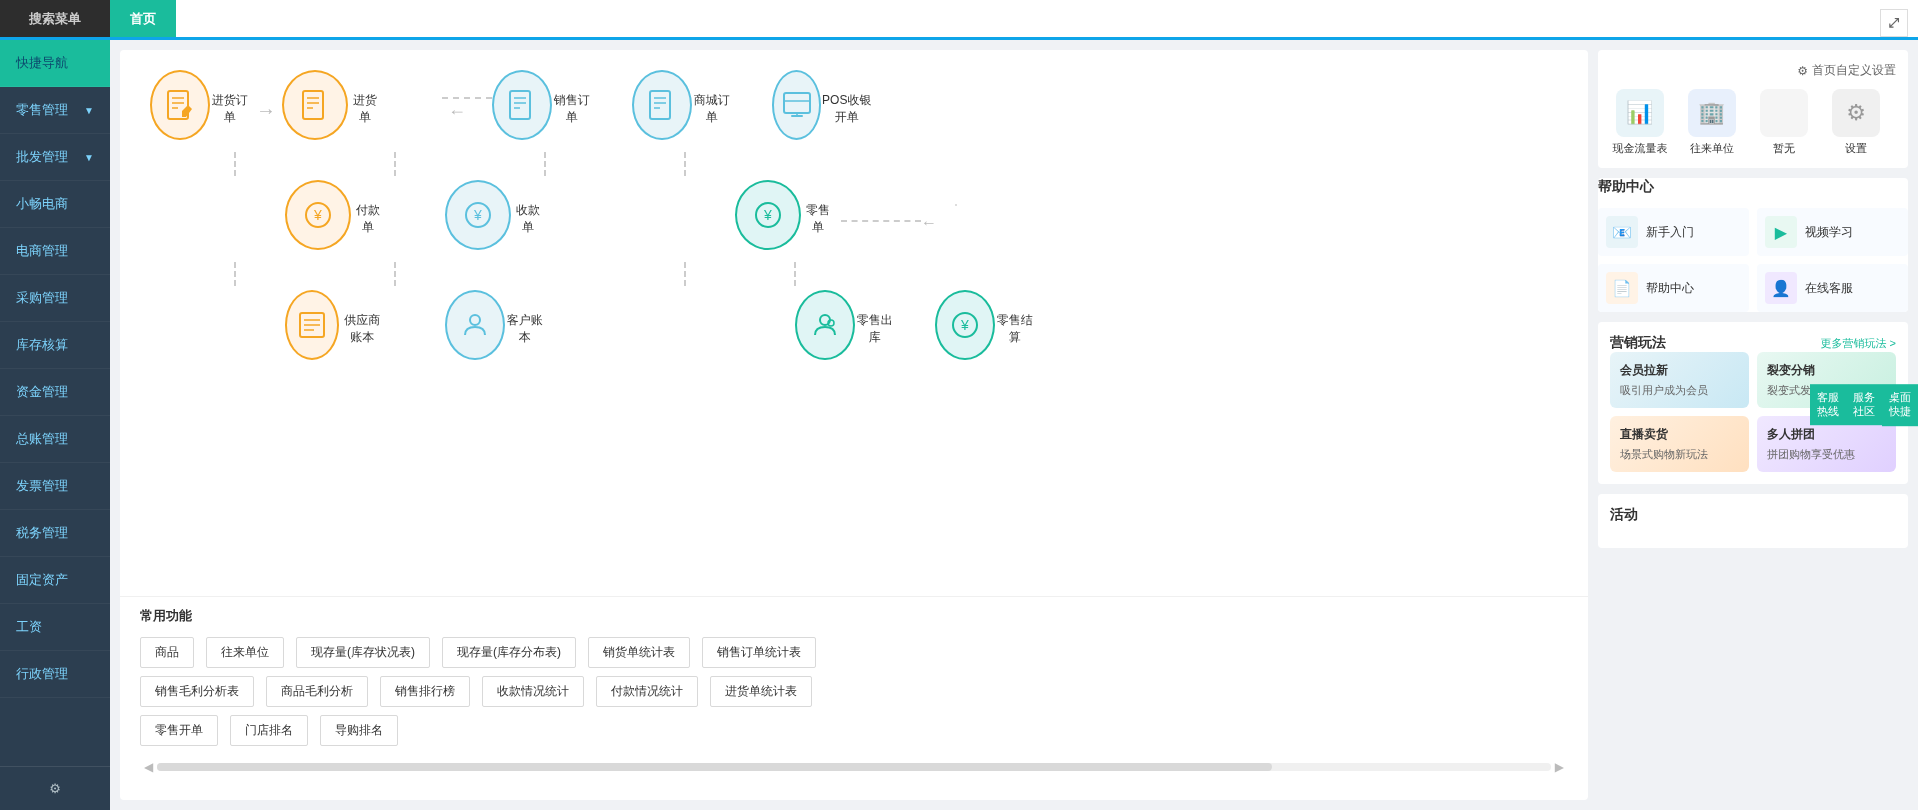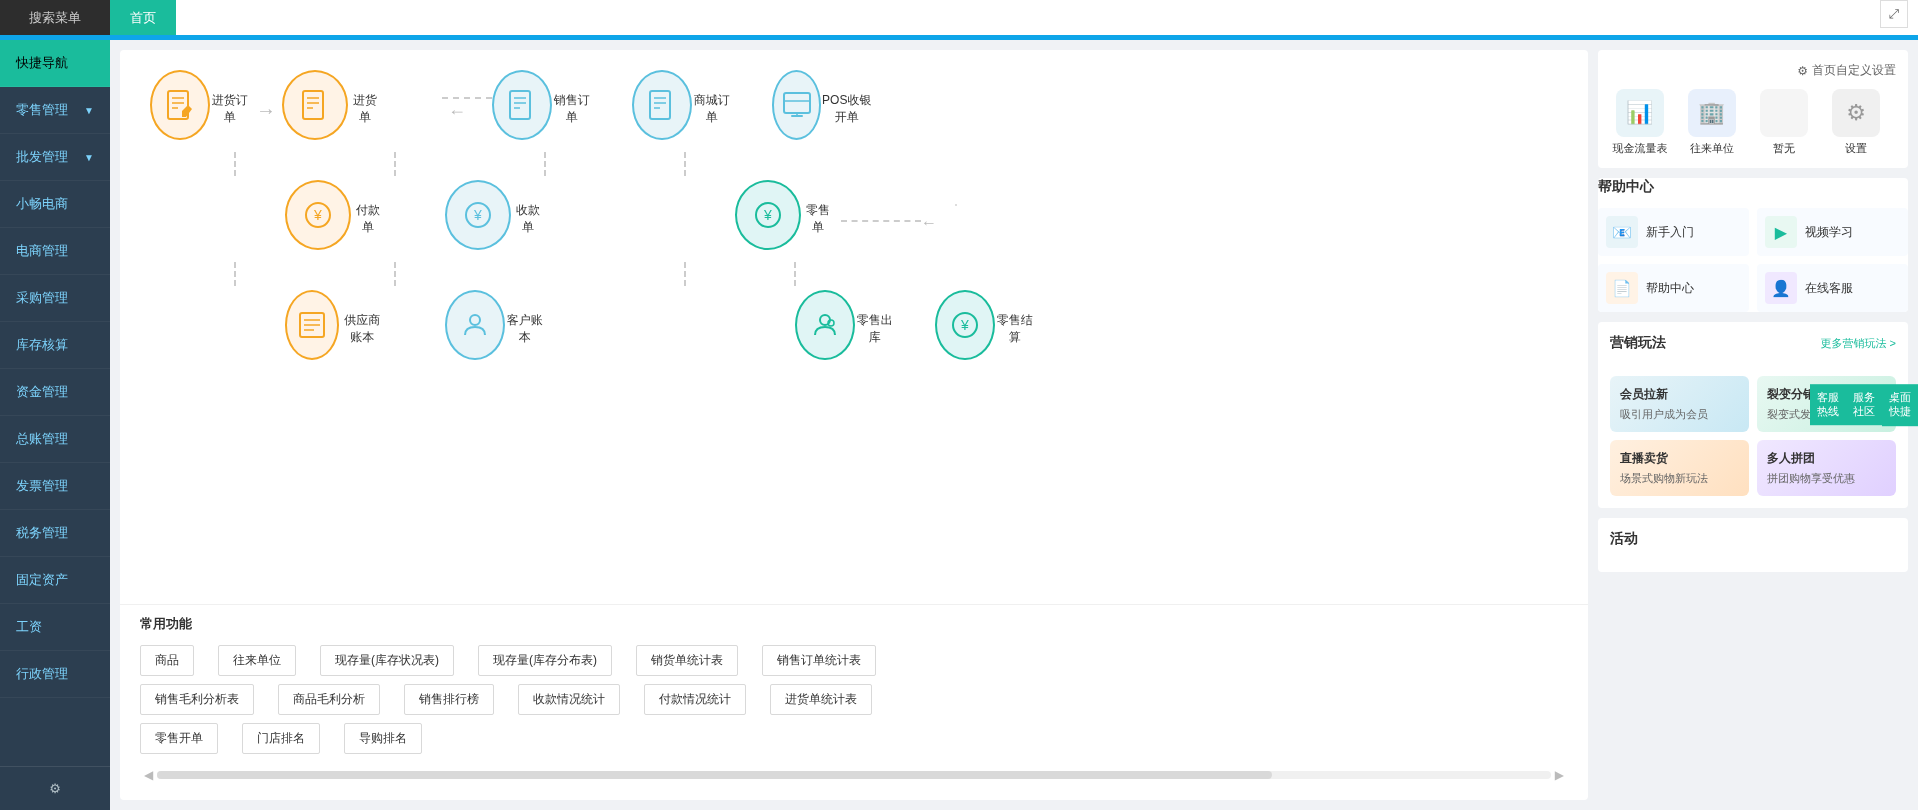--- a/index.html
+++ b/index.html
@@ -1,51 +1,51 @@
 <!DOCTYPE html>
 <html><head>
   <meta charset="utf-8">
   <style>
     * { box-sizing: border-box; margin: 0; padding: 0; }
     body { font-family: 'Microsoft YaHei', Arial, sans-serif; font-size: 13px; background: #f0f2f5; display: flex; flex-direction: column; height: 810px; overflow: hidden; }
 
     
-    .top-bar { display: flex; align-items: flex-start; height: 40px; background: #fff; border-bottom: 5px solid #0ea5e9; flex-shrink: 0; }
+    .top-bar { display: flex; align-items: flex-end; height: 40px; background: #fff; border-bottom: 3px solid #0ea5e9; flex-shrink: 0; font-weight: bold; }
     .search-menu { width: 110px; height: 100%; background: #2d2d2d; display: flex; align-items: center; justify-content: center; color: #ccc; font-size: 13px; cursor: pointer; flex-shrink: 0; }
     .tab-home { height: 100%; padding: 0 20px; background: #1abc9c; color: #fff; display: flex; align-items: center; font-size: 13px; cursor: pointer; }
     .top-bar-right { margin-left: auto; padding-right: 10px; display: flex; align-items: center; }
     .fullscreen-btn { width: 28px; height: 28px; display: flex; align-items: center; justify-content: center; cursor: pointer; color: #666; border: 1px solid #ddd; }
 
     
     .main-layout { display: flex; flex: 1; overflow: hidden; }
 
     
     .sidebar { width: 110px; background: #2c3e50; flex-shrink: 0; display: flex; flex-direction: column; overflow-y: auto; }
     .sidebar-item { display: flex; align-items: center; justify-content: space-between; padding: 14px 16px; color: #7dd3fc; font-size: 13px; cursor: pointer; border-bottom: 1px solid rgba(255,255,255,0.05); }
-    .sidebar-item.active { background: #1abc9c; color: #000000; }
+    .sidebar-item.active { background: #1abc9c; color: #0c4a6e; }
     .sidebar-item .arrow { font-size: 10px; }
     .sidebar-footer { padding: 14px 16px; display: flex; align-items: center; justify-content: center; color: #b0bec5; cursor: pointer; border-top: 1px solid rgba(255,255,255,0.1); }
 
     
     .content-area { flex: 1; overflow: auto; display: flex; }
 
     
     .main-panel { flex: 1; background: #fff; margin: 10px 10px 10px 10px; border-radius: 4px; overflow: hidden; display: flex; flex-direction: column; min-width: 0; }
     .flow-section { padding: 20px 30px; flex: 1; overflow: auto; }
     .flow-node { display: flex; flex-direction: row; align-items: center; width: 100px; flex-shrink: 0; }
     .flow-circle { width: 70px; height: 70px; border-radius: 50%; display: flex; align-items: center; justify-content: center; font-size: 22px; margin-bottom: 8px; }
     .flow-circle.orange { background: #fff3e6; border: 2px solid #f5a623; color: #f5a623; }
     .flow-circle.blue { background: #e8f4f8; border: 2px solid #5bc0de; color: #5bc0de; }
     .flow-circle.teal { background: #e0f5f5; border: 2px solid #1abc9c; color: #1abc9c; }
     .flow-label { font-size: 12px; color: #333; text-align: center; }
 
     
-    .common-section { padding: 10px 20px 12px; border-top: 1px solid #f0f0f0; }
+    .common-section { padding: 10px 20px 20px; border-top: 1px solid #f0f0f0; }
     .common-title { font-size: 13px; color: #333; font-weight: bold; margin-bottom: 12px; }
-    .common-btns { display: flex; flex-wrap: wrap; gap: 24px; margin-bottom: 8px; }
+    .common-btns { display: flex; flex-wrap: wrap; gap: 12px; margin-bottom: 8px; }
     .common-btn { padding: 6px 14px; border: 1px solid #d9d9d9; background: #fff; color: #333; font-size: 12px; cursor: pointer; border-radius: 2px; white-space: nowrap; }
     .scrollbar-row { display: flex; align-items: center; padding: 6px 0; }
     .scrollbar-track { flex: 1; height: 8px; background: #f0f0f0; border-radius: 4px; }
     .scrollbar-thumb { width: 80%; height: 100%; background: #d9d9d9; border-radius: 4px; }
     .scroll-arrow { color: #bbb; font-size: 12px; padding: 0 4px; cursor: pointer; }
 
     
     .right-panel { width: 320px; flex-shrink: 0; display: flex; flex-direction: column; gap: 10px; padding: 10px 10px 10px 0; overflow: auto; }
 
     
@@ -68,21 +68,21 @@
     .help-item { display: flex; align-items: center; gap: 8px; padding: 8px; background: #f8fbff; border-radius: 4px; cursor: pointer; }
     .help-icon { width: 32px; height: 32px; border-radius: 4px; display: flex; align-items: center; justify-content: center; font-size: 16px; }
     .help-icon.blue { background: #e8f4f8; color: #5bc0de; }
     .help-icon.green { background: #e8f8f2; color: #1abc9c; }
     .help-icon.orange { background: #fff3e6; color: #f5a623; }
     .help-icon.purple { background: #f0e8ff; color: #9b59b6; }
     .help-label { font-size: 12px; color: #333; }
 
     
     .marketing { background: #fff; border-radius: 4px; padding: 12px; }
-    .marketing-header { display: flex; justify-content: space-between; align-items: center; margin-bottom: 24px; text-align: center; }
+    .marketing-header { display: flex; justify-content: space-between; align-items: center; margin-bottom: 0; text-align: center; }
     .marketing-more { font-size: 11px; color: #1abc9c; cursor: pointer; }
     .marketing-grid { display: grid; grid-template-columns: 1fr 1fr; gap: 8px; }
     .marketing-item { background: linear-gradient(135deg, #e8f4f8, #d4ecf7); border-radius: 6px; padding: 10px; cursor: pointer; }
     .marketing-item-title { font-size: 12px; font-weight: bold; color: #333; margin-bottom: 4px; }
     .marketing-item-desc { font-size: 11px; color: #666; }
 
     
     .activity { background: #fff; border-radius: 4px; padding: 12px; }
 
     

